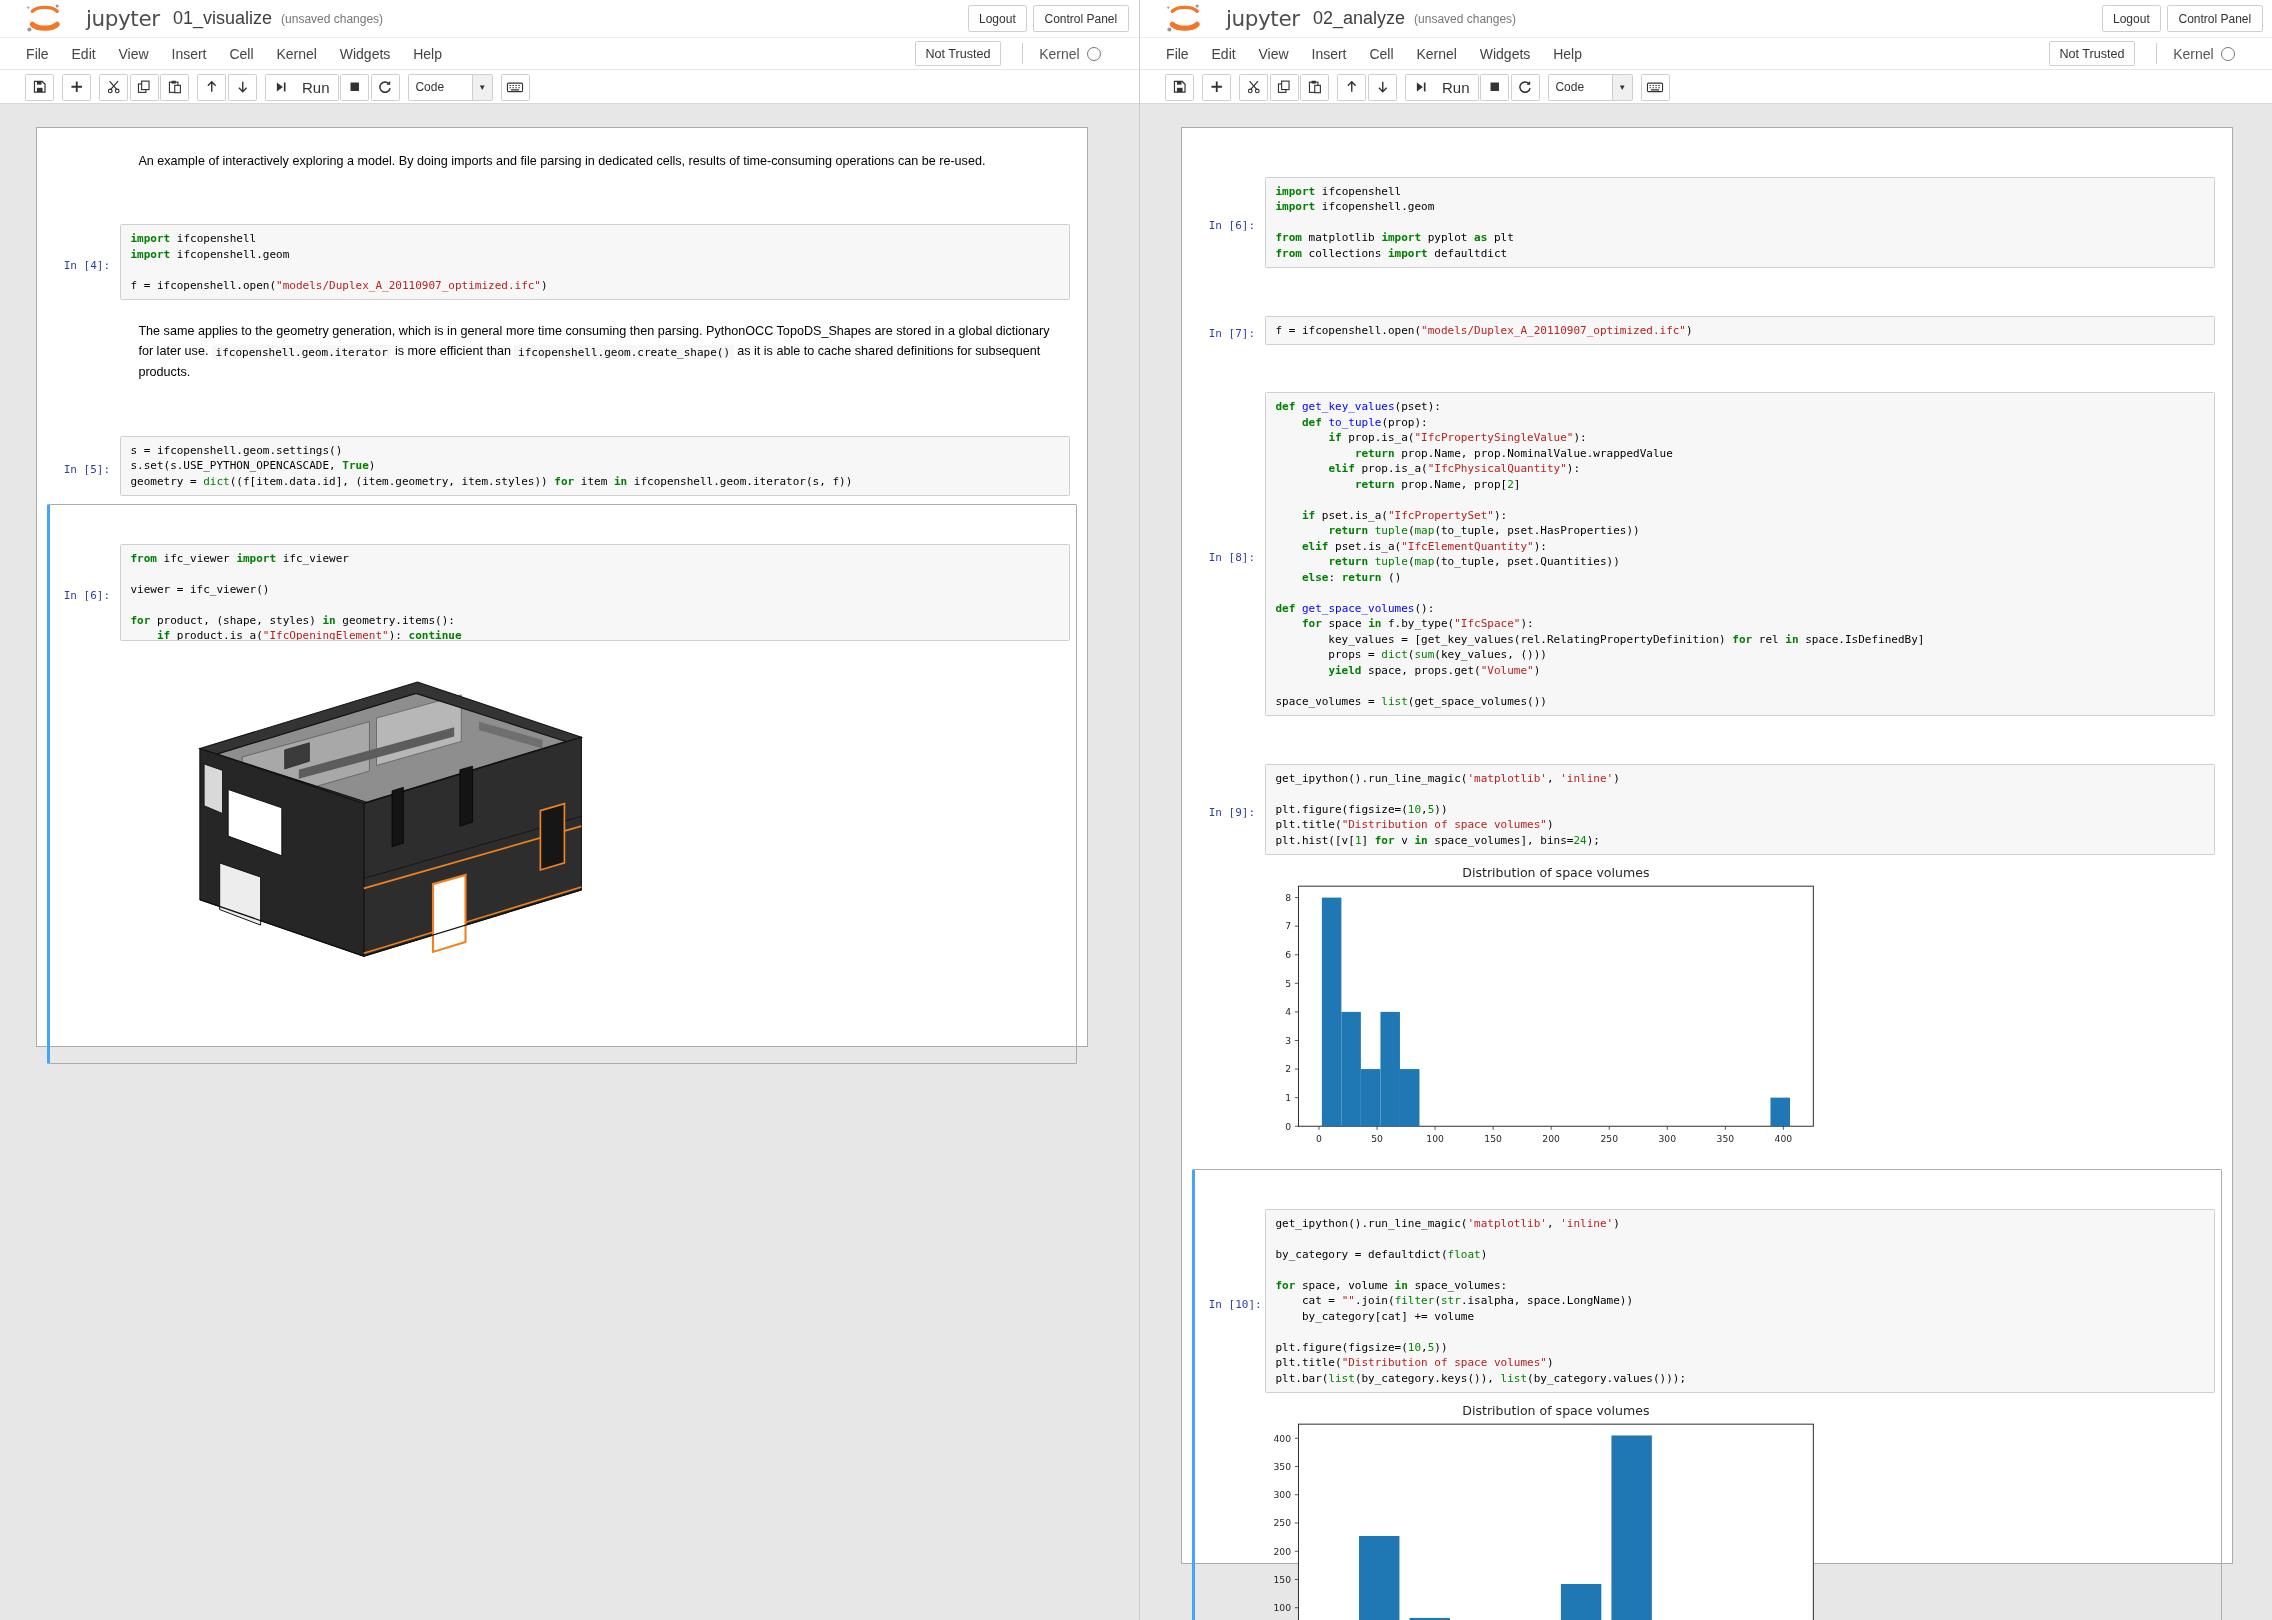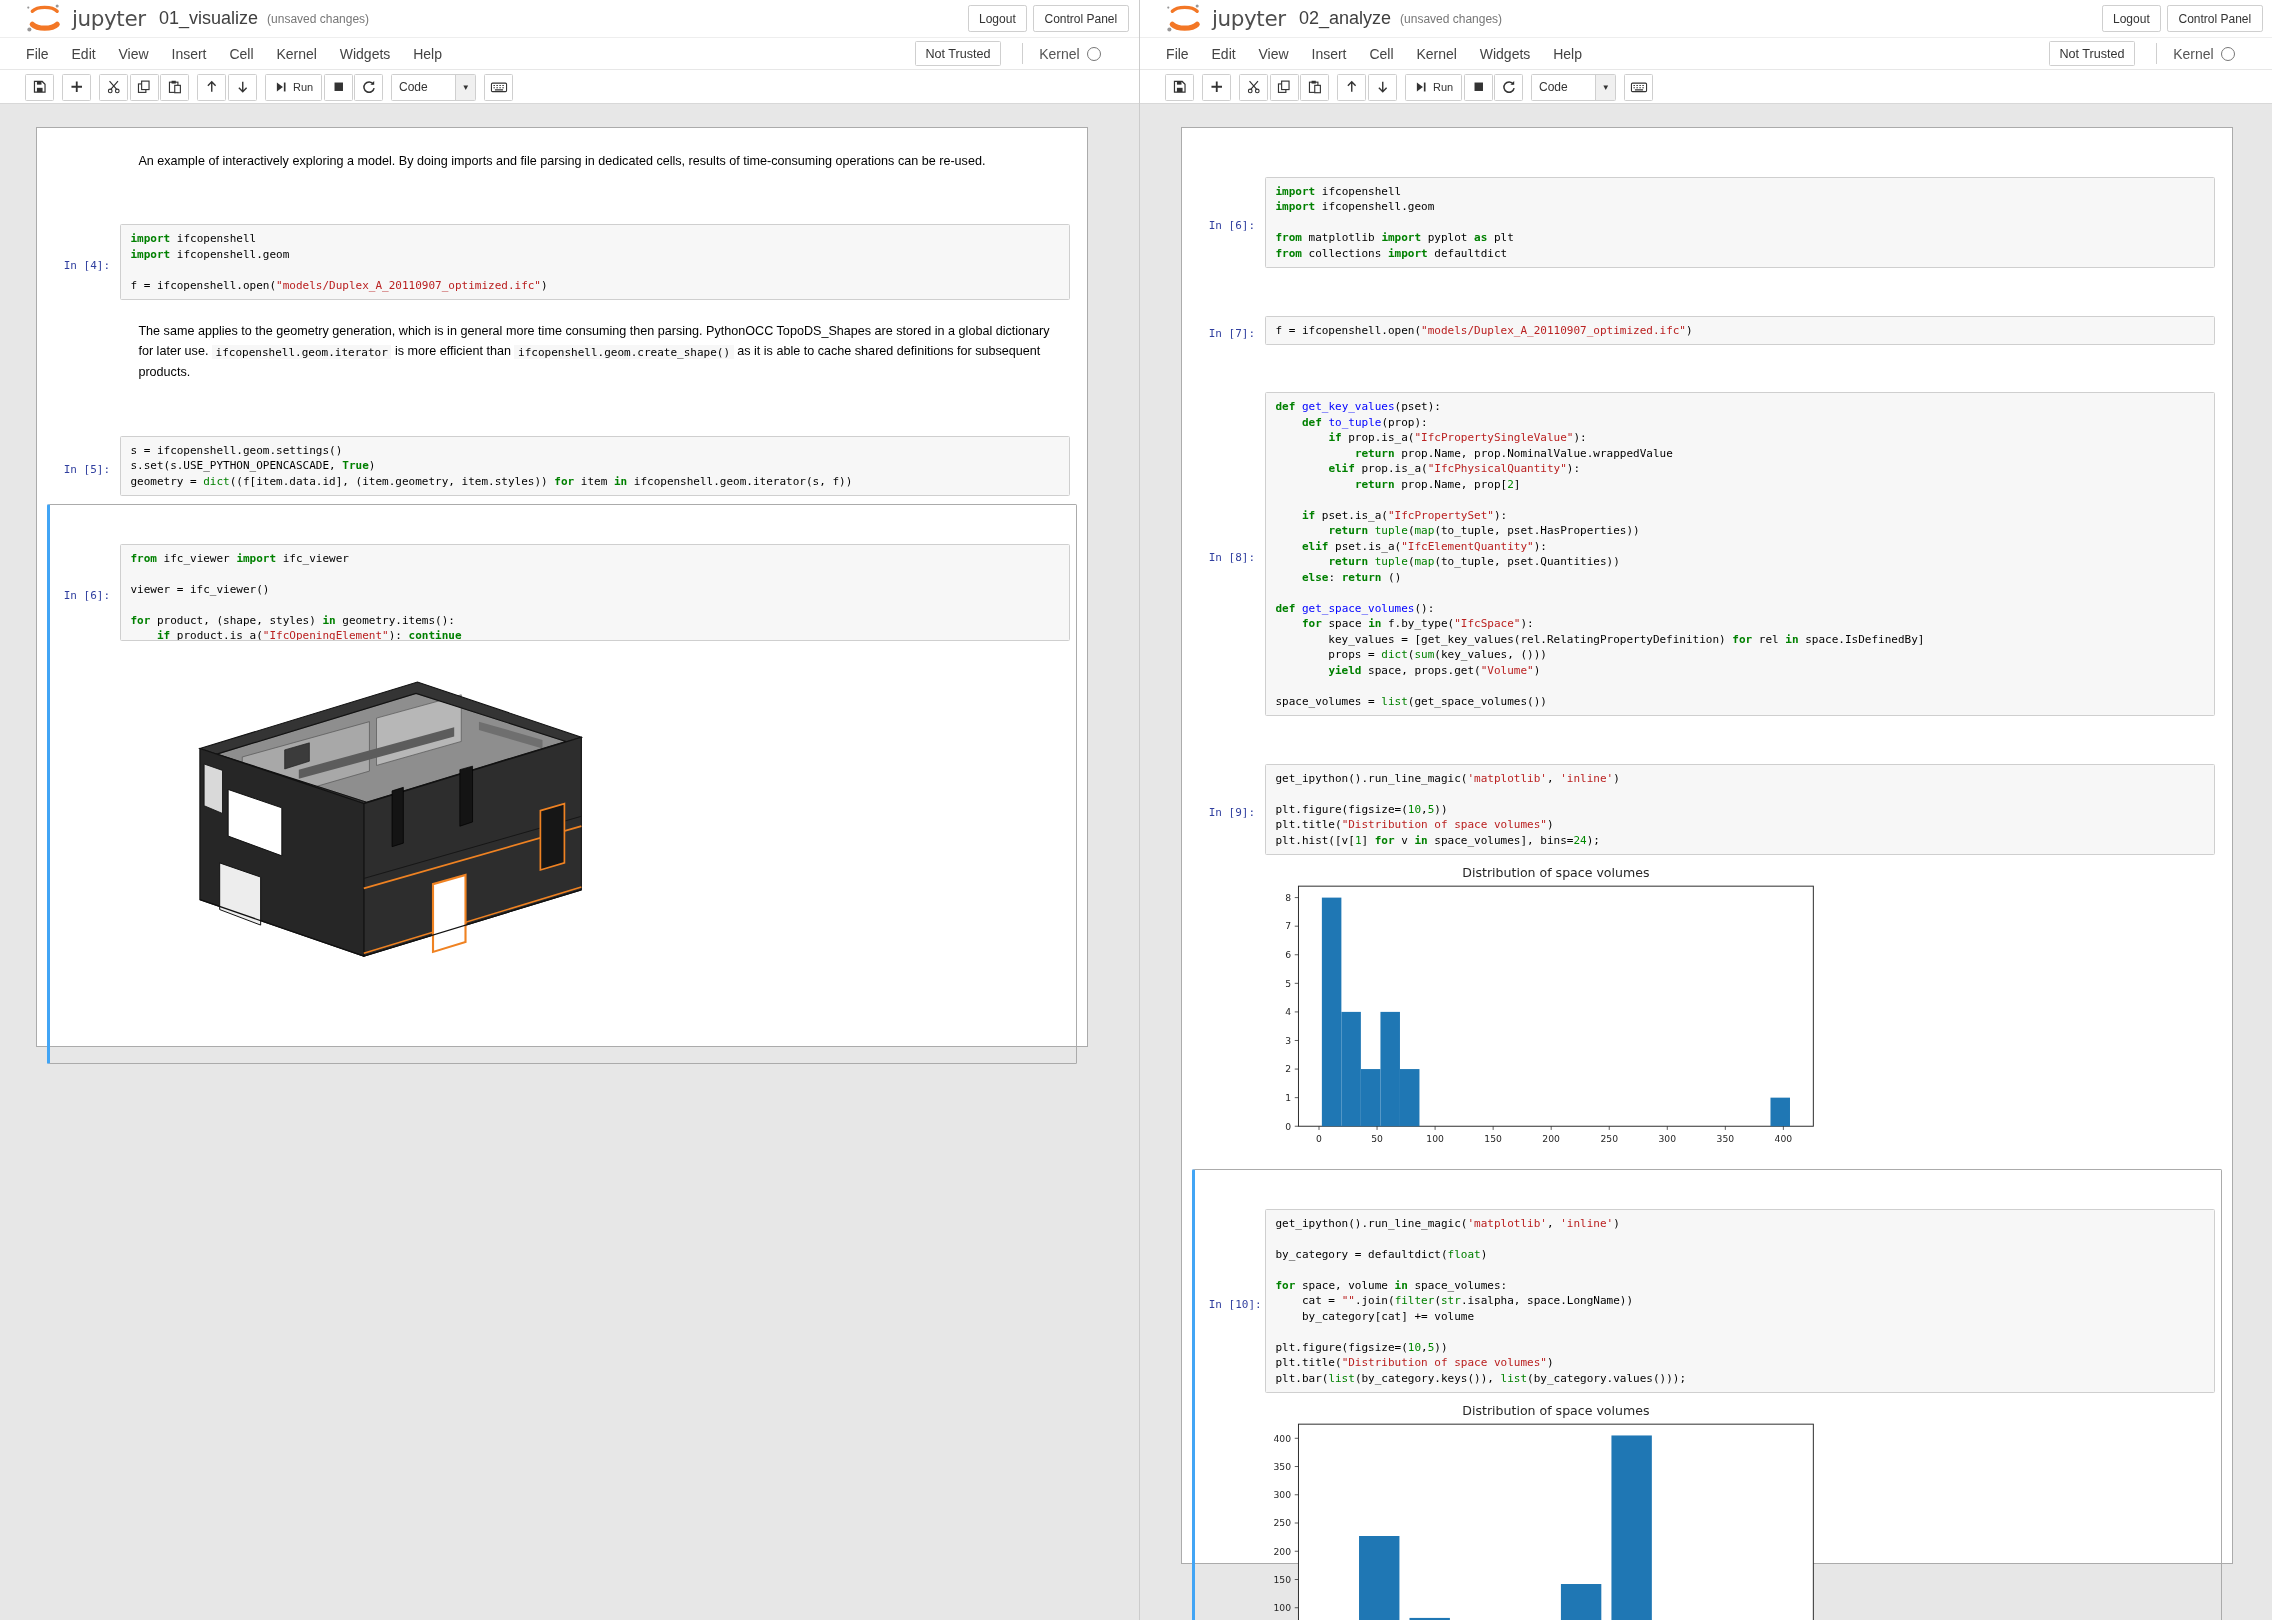--- a/index.html
+++ b/index.html
@@ -6,40 +6,40 @@
   body{
     width:2273px;height:1621px;position:relative;background:#e7e7e7;
     font-family:"Liberation Sans",sans-serif;overflow:hidden;
   }
   .window{position:absolute;top:0;bottom:0;background:#e7e7e7;overflow:hidden;}
   #win0{left:0;width:1139px;border-right:0.7px solid #cccccc;}
   #win1{left:1140px;right:0;}
 
   
   .header{height:37px;background:#fff;display:flex;align-items:center;padding-left:25px;position:relative;}
-  .logo{display:flex;align-items:center;gap:9px;cursor:pointer;}
+  .logo{display:flex;align-items:center;gap:23px;cursor:pointer;}
   .logo-text{font-family:"DejaVu Sans",sans-serif;font-size:21.5px;color:#4e4e4e;letter-spacing:-0.4px;}
   .nb-title{font-size:18px;color:#404040;margin-left:13.3px;}
   .nb-sub{font-size:12px;color:#777;margin-left:9px;}
   .header-right{margin-left:auto;display:flex;gap:6px;margin-right:10.4px;}
   .hbtn{border:0.7px solid #cfcfcf;border-radius:2.2px;background:#fff;font-size:12px;color:#333;
         padding:5.2px 10.4px;font-family:"Liberation Sans",sans-serif;text-align:right;}
   .menubar{height:31px;background:#fff;border-top:0.7px solid #eee;border-bottom:0.7px solid #e7e7e7;
            display:flex;align-items:center;padding-left:18px;position:relative;}
   .menu-item{font-size:14px;color:#444;padding:0 8.1px;margin-right:6.7px;cursor:pointer;}
   .menu-right{position:absolute;right:38px;display:flex;align-items:center;}
   .not-trusted{border:0.7px solid #cfcfcf;border-radius:1.5px;padding:4.4px 9.6px;font-size:12.6px;color:#333;}
   .kdiv{width:0.7px;height:21px;background:#cfcfcf;margin:0 16.3px 0 21px;}
   .kernel-ind{display:flex;align-items:center;gap:7.4px;color:#555;font-size:14px;}
   .kcircle{width:12px;height:12px;border:1.5px solid #777;border-radius:50%;display:inline-block;}
   .toolbar{height:34px;background:#fff;display:flex;align-items:center;padding-left:25px;}
   .tb-group{display:flex;gap:1.5px;margin-right:8.1px;}
   .tb-btn{height:25px;min-width:27px;border:0.7px solid #cfcfcf;border-radius:1.5px;background:#fff;color:#333;
           display:flex;align-items:center;justify-content:center;font-size:12.6px;}
-  .tb-run{padding:0 8.1px;gap:5px;font-size:11px;color:#333;}
+  .tb-run{padding:0 8.1px;gap:14px;font-size:15px;color:#333;}
   .cell-select{width:83px;height:25px;border:0.7px solid #cfcfcf;border-radius:1.5px;background:#fff;
                display:flex;align-items:stretch;margin-right:8.1px;font-size:12px;color:#333;}
   .cell-select .sel-label{flex:1;display:flex;align-items:center;padding-left:6.7px;}
   .sel-caret{width:19px;display:flex;align-items:center;justify-content:center;border-left:0.7px solid #cfcfcf;
              background:#f0f0f0;font-size:8.1px;color:#333;}
   .site{position:absolute;top:103px;left:0;right:0;bottom:0;background:#e7e7e7;border-top:0.7px solid #d8d8d8;}
   .paper{position:absolute;top:23px;background:#fff;border:0.7px solid #ababab;padding:9px 0 12px 0;}
   #win0 .paper{left:36px;width:1050px;height:897px;}
   #win1 .paper{left:41px;width:1050px;height:1414px;}
 

